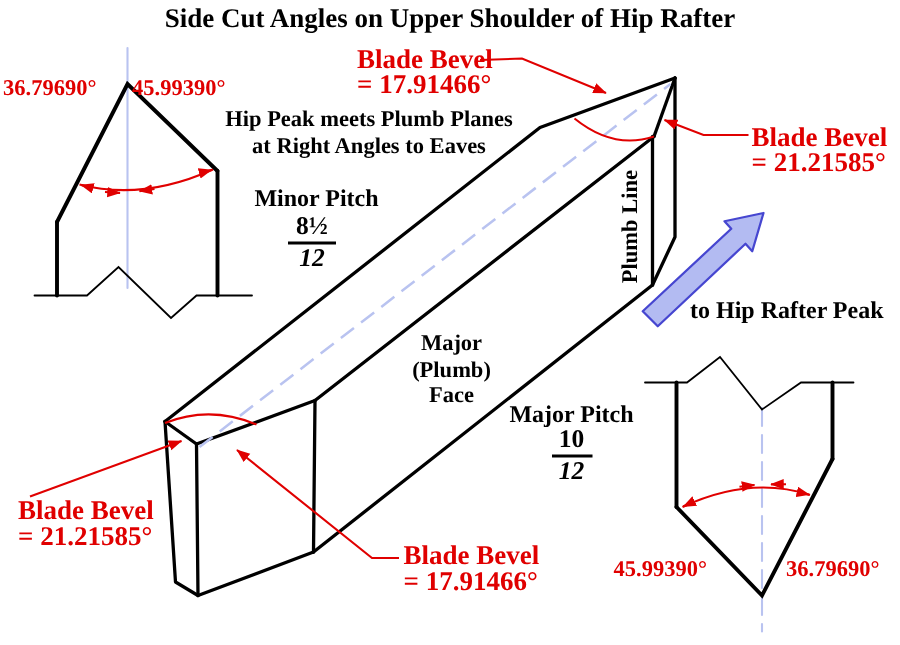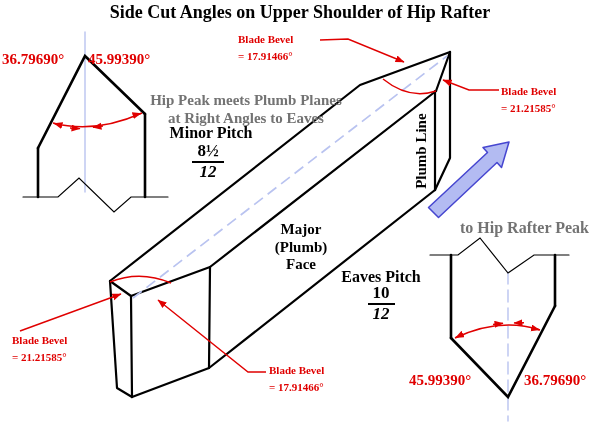--- a/index.html
+++ b/index.html
@@ -3,26 +3,26 @@
 <meta charset="utf-8">
 <style>
   html,body{margin:0;padding:0;background:#fff;}
   .stage{
     position:relative;width:600px;height:430px;background:#ffffff;overflow:hidden;
     font-family:"Liberation Serif","DejaVu Serif",serif;font-weight:bold;
   }
   .stage svg{position:absolute;left:0;top:0;}
   .lbl{position:absolute;white-space:nowrap;line-height:1.08;}
   .red{color:#e00000;}
-  .blue{color:#737373;margin-top:20px;}
+  .blue{color:#000000;}
   .black{color:#000000;}
   .ctr{text-align:center;white-space:normal;}
   .title{left:0;top:3px;width:600px;text-align:center;font-size:18px;}
   .ang{font-size:15px;}
-  .bev{font-size:11px;line-height:17px;}
+  .bev{font-size:18px;line-height:17px;}
   .bev span{display:block;}
   .note{font-size:15px;line-height:18px;}
   .pitch-t{font-size:16px;}
   .frac{position:absolute;text-align:center;font-size:17px;color:#000;line-height:1.05;}
   .frac .num{display:inline-block;border-bottom:2.5px solid #000;padding:0 5px 1px;}
   .frac .den{display:block;margin-top:0px;font-style:italic;}
   .rot{transform:rotate(-90deg);transform-origin:center center;text-align:center;}
 </style>
 </head>
 <body>
@@ -137,21 +137,21 @@
   <div class="lbl rot black" style="left:381px;top:143px;width:80px;font-size:15px;">Plumb Line</div>
 
   <div class="lbl blue" style="left:460px;top:199px;font-size:16px;">to Hip Rafter Peak</div>
 
   <div class="lbl black ctr" style="left:264px;top:221px;width:74px;font-size:15px;line-height:17.5px;">
     <div>Major</div>
     <div>(Plumb)</div>
     <div>Face</div>
   </div>
 
-  <div class="lbl pitch-t black ctr" style="left:330px;top:268px;width:102px;">Eaves Pitch</div>
+  <div class="lbl pitch-t black ctr" style="left:330px;top:268px;width:102px;">Major Pitch</div>
   <div class="frac" style="left:357px;top:284px;width:48px;">
     <span class="num">10</span>
     <span class="den">12</span>
   </div>
 
 
   <div class="lbl bev red" style="left:269px;top:362px;">
     <span>Blade Bevel</span>
     <span>= 17.91466°</span>
   </div>

